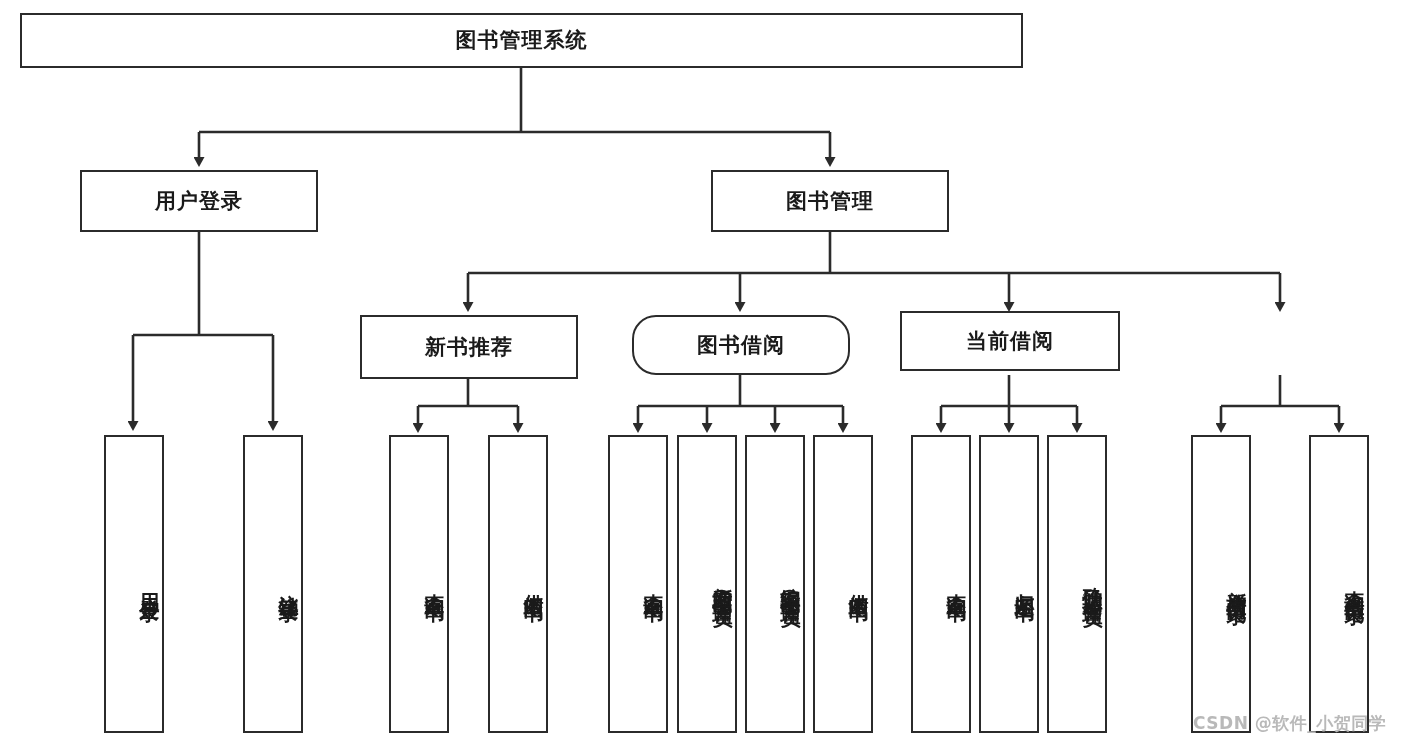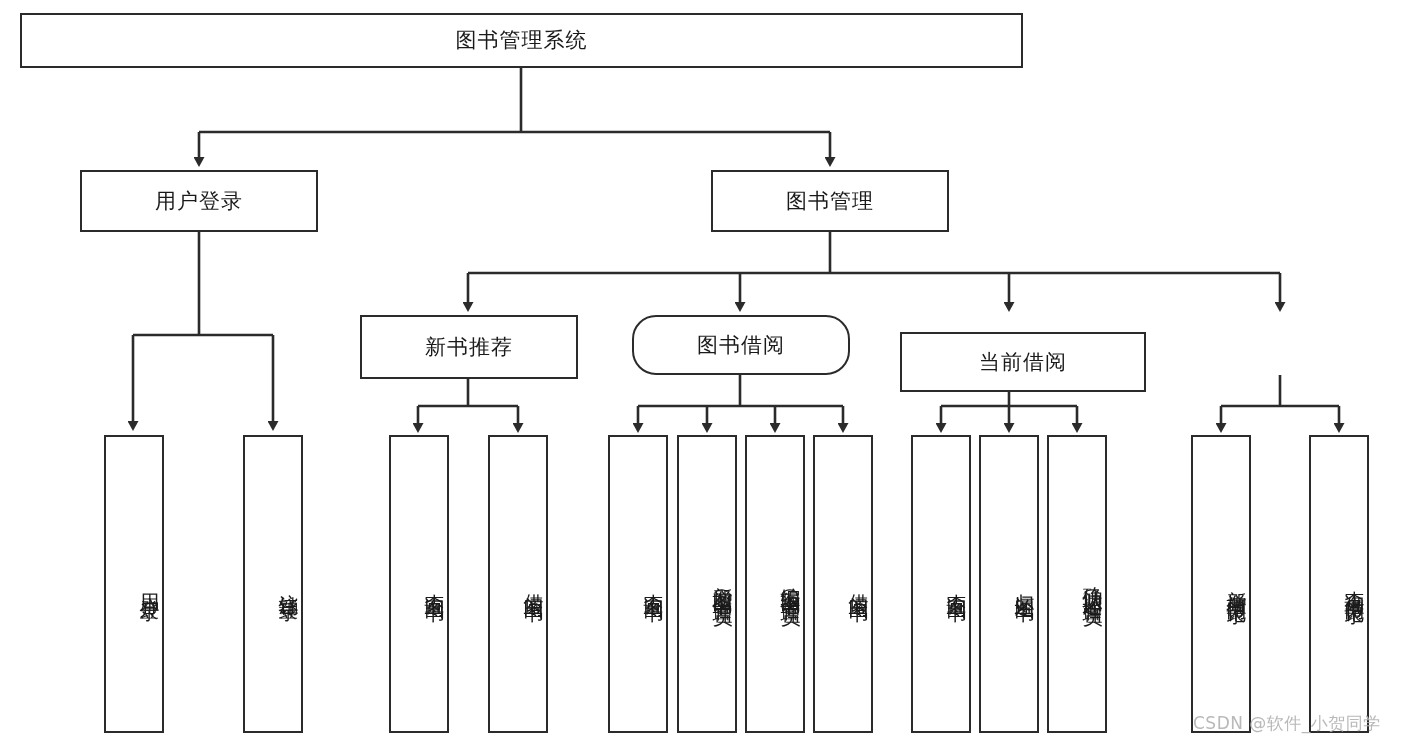--- a/index.html
+++ b/index.html
@@ -7,20 +7,21 @@
   body{
     font-family:"DejaVu Sans","Liberation Sans",sans-serif;
     color:#1a1a1a;
   }
   #canvas{
     position:relative;
     width:1405px;
     height:747px;
     background:#ffffff;
     overflow:hidden;
+    font-weight:bold;
   }
   svg.edges{
     position:absolute;
     left:0; top:0;
     width:1405px;
     height:747px;
     pointer-events:none;
   }
   .node{
     position:absolute;
@@ -129,21 +130,21 @@
   <div class="node h" style="left:711px;top:170px;width:238px;height:62px;text-align:center;">
     <span class="lbl">图书管理</span>
   </div>
 
   <div class="node h" style="left:360px;top:315px;width:218px;height:64px;">
     <span class="lbl">新书推荐</span>
   </div>
   <div class="node h" style="left:632px;top:315px;width:218px;height:60px;border-radius:24px;">
     <span class="lbl">图书借阅</span>
   </div>
-  <div class="node h" style="left:900px;top:332px;width:246px;height:60px;">
+  <div class="node h" style="left:900px;top:311px;width:220px;height:60px;">
     <span class="lbl">当前借阅</span>
   </div>
 
   <div class="node v" style="left:104px;top:435px;width:60px;height:298px;">
     <span class="lbl">用户登录</span>
   </div>
   <div class="node v" style="left:243px;top:435px;width:60px;height:298px;">
     <span class="lbl">注销登录</span>
   </div>
 

